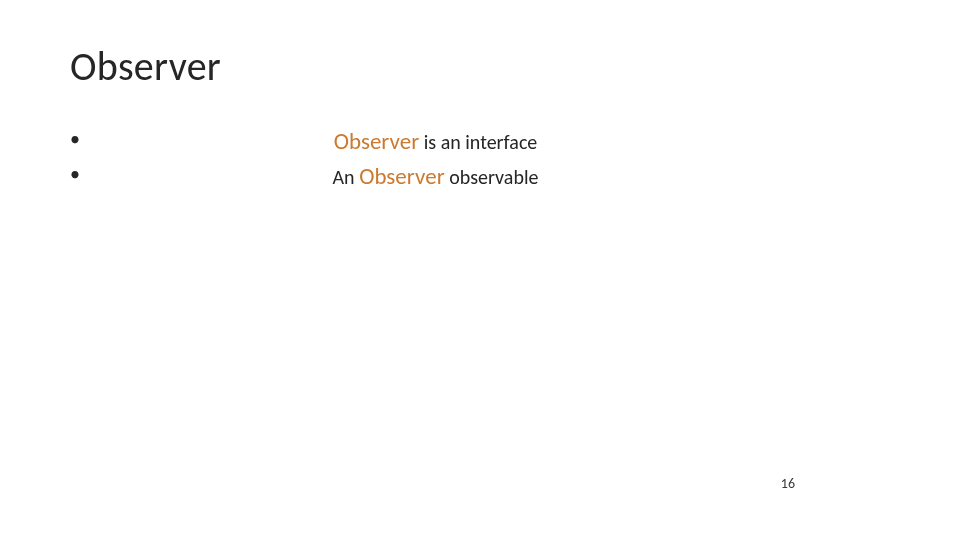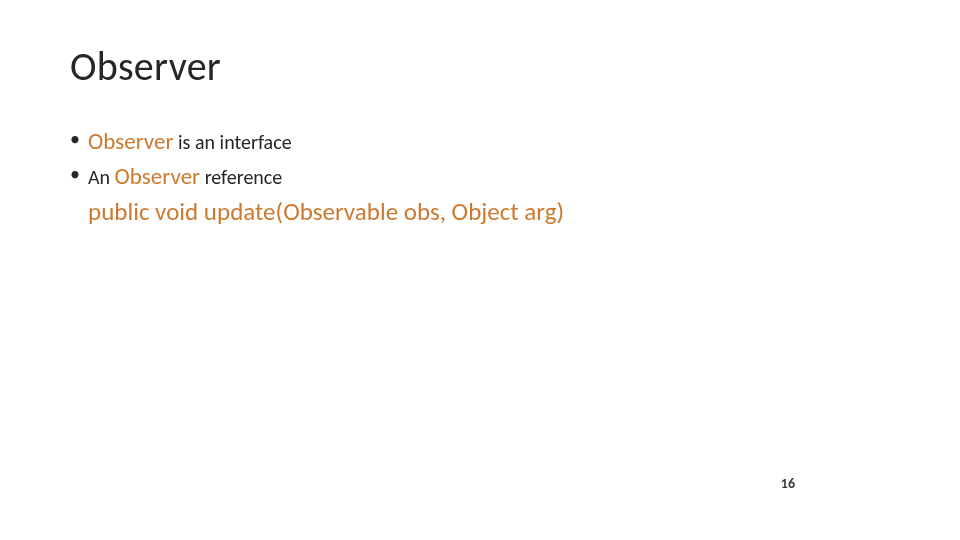--- a/index.html
+++ b/index.html
@@ -15,20 +15,21 @@
     font-weight: 400;
     color: #262626;
     margin-bottom: 34px;
     letter-spacing: 0.3px;
   }
   .bullets {
     list-style: none;
     font-size: 20px;
     line-height: 1.42;
     color: #262626;
+    text-align: center;
   }
   .bullets li {
     position: relative;
     padding-left: 18px;
     margin-bottom: 2px;
   }
   .bullets li::before {
     content: "•";
     position: absolute;
     left: 0;
@@ -46,33 +47,31 @@
     color: #cb7a2f;
     font-size: 25px;
     margin-top: 2px;
   }
   .page-num {
     position: absolute;
     right: 58px;
     bottom: 48px;
     font-size: 14px;
     color: #3a3a3a;
-    font-weight: bold;
   }
 </style>
 </head>
 <body>
 
 <div class="slide">
   <h1 class="title">Observer</h1>
 
   <ul class="bullets">
     <li>
       <span class="kw">Observer</span><span> is an interface</span>
     </li>
     <li>
-      <span>An </span><span class="kw">Observer</span><span> reference</span>
-      <span class="sig">public void update(Observable obs, Object arg)</span>
+      <span>An </span><span class="kw">Observer</span><span> observable</span>
     </li>
   </ul>
 
   <div class="page-num">16</div>
 </div>
 
 </body></html>

